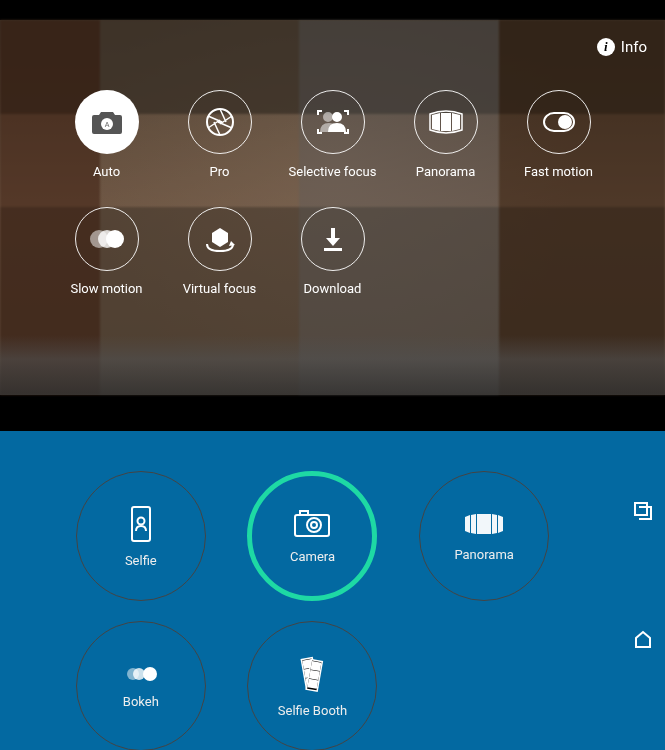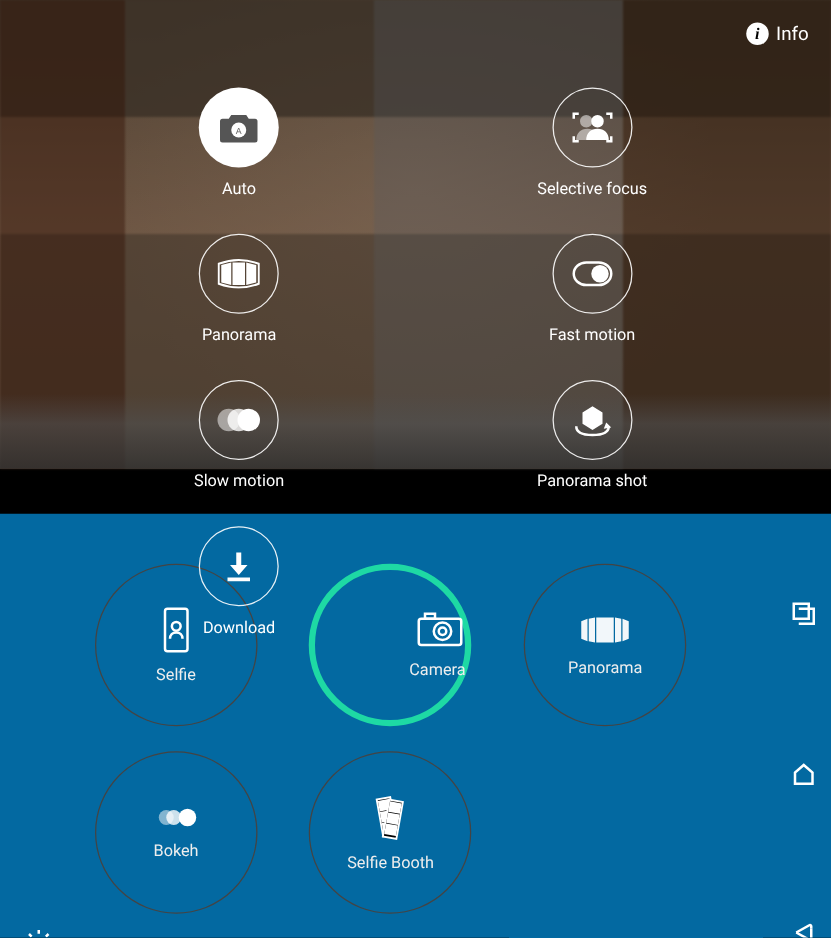--- a/index.html
+++ b/index.html
@@ -60,23 +60,24 @@
   font-weight: bold;
   font-style: italic;
   font-size: 13px;
   font-family: Georgia, serif;
 }
 .grid-top {
   position: relative;
   z-index: 2;
   padding: 70px 60px 20px 60px;
   display: grid;
-  grid-template-columns: repeat(2, 1fr);
+  grid-template-columns: repeat(5, 1fr);
   grid-template-rows: repeat(2, 1fr);
   gap: 28px 20px;
+  margin-top: 20px;
 }
 .mode-item {
   display: flex;
   flex-direction: column;
   align-items: center;
   gap: 10px;
 }
 .circle-top {
   width: 64px;
   height: 64px;
@@ -126,21 +127,20 @@
   display: flex;
   flex-direction: column;
   align-items: center;
   justify-content: center;
   gap: 10px;
   color: #fff;
   margin: 0 auto;
 }
 .circle-bot.selected {
   border: 5px solid #1ed9a4;
-  align-items: flex-end;
 }
 .label-bot {
   font-size: 13px;
   color: #eee;
 }
 .settings-btn {
   position: absolute;
   bottom: 18px;
   left: 18px;
   color: #fff;
@@ -172,20 +172,31 @@
           <svg width="34" height="28" viewBox="0 0 34 28" fill="currentColor">
               <path d="M4 7h5l2-3h12l2 3h5a2 2 0 0 1 2 2v15a2 2 0 0 1-2 2H4a2 2 0 0 1-2-2V9a2 2 0 0 1 2-2z"></path>
               <circle cx="17" cy="16" r="6" fill="#fff"></circle>
               <text x="17" y="19" text-anchor="middle" font-size="7" fill="#666" font-family="sans-serif">A</text>
             </svg>
         </span>
       </div>
       <span class="label-top">Auto</span>
     </div>
 
+    <div class="mode-item">
+      <div class="circle-top">
+        <span class="ico">
+          <svg width="32" height="32" viewBox="0 0 32 32" fill="none" stroke="currentColor" stroke-width="2">
+              <circle cx="16" cy="16" r="13"></circle>
+              <path d="M16 3 L22 16 M28 10 L16 18 M28 22 L14 16 M16 29 L10 16 M4 22 L16 14 M4 10 L18 16" stroke-width="1.5"></path>
+            </svg>
+        </span>
+      </div>
+      <span class="label-top">Pro</span>
+    </div>
 
     <div class="mode-item">
       <div class="circle-top">
         <span class="ico">
           <svg width="36" height="28" viewBox="0 0 36 28" fill="none" stroke="currentColor" stroke-width="2">
               <circle cx="13" cy="9" r="4" fill="currentColor" opacity=".5"></circle>
               <circle cx="22" cy="9" r="4" fill="currentColor"></circle>
               <path d="M6 24c0-5 3-8 8-8s7 3 7 8" opacity=".5" fill="currentColor"></path>
               <path d="M14 24c0-5 3-8 8-8s8 3 8 8" fill="currentColor"></path>
               <path d="M2 2h5v2H4v3H2zM34 2h-5v2h3v3h2zM2 26h5v-2H4v-3H2zM34 26h-5v-2h3v-3h2z" fill="currentColor" stroke="none"></path>
@@ -235,21 +246,21 @@
     <div class="mode-item">
       <div class="circle-top">
         <span class="ico">
           <svg width="34" height="30" viewBox="0 0 34 30" fill="currentColor">
               <path d="M17 4 L25 9 L25 18 L17 23 L9 18 L9 9 Z"></path>
               <path d="M4 20 Q4 27 17 27 Q30 27 30 20" fill="none" stroke="currentColor" stroke-width="2"></path>
               <path d="M28 17 L32 21 L26 22 Z"></path>
             </svg>
         </span>
       </div>
-      <span class="label-top">Panorama shot</span>
+      <span class="label-top">Virtual focus</span>
     </div>
 
     <div class="mode-item">
       <div class="circle-top">
         <span class="ico">
           <svg width="28" height="28" viewBox="0 0 28 28" fill="currentColor">
               <path d="M12 3h4v10h5l-7 8-7-8h5z"></path>
               <rect x="5" y="23" width="18" height="3"></rect>
             </svg>
         </span>

